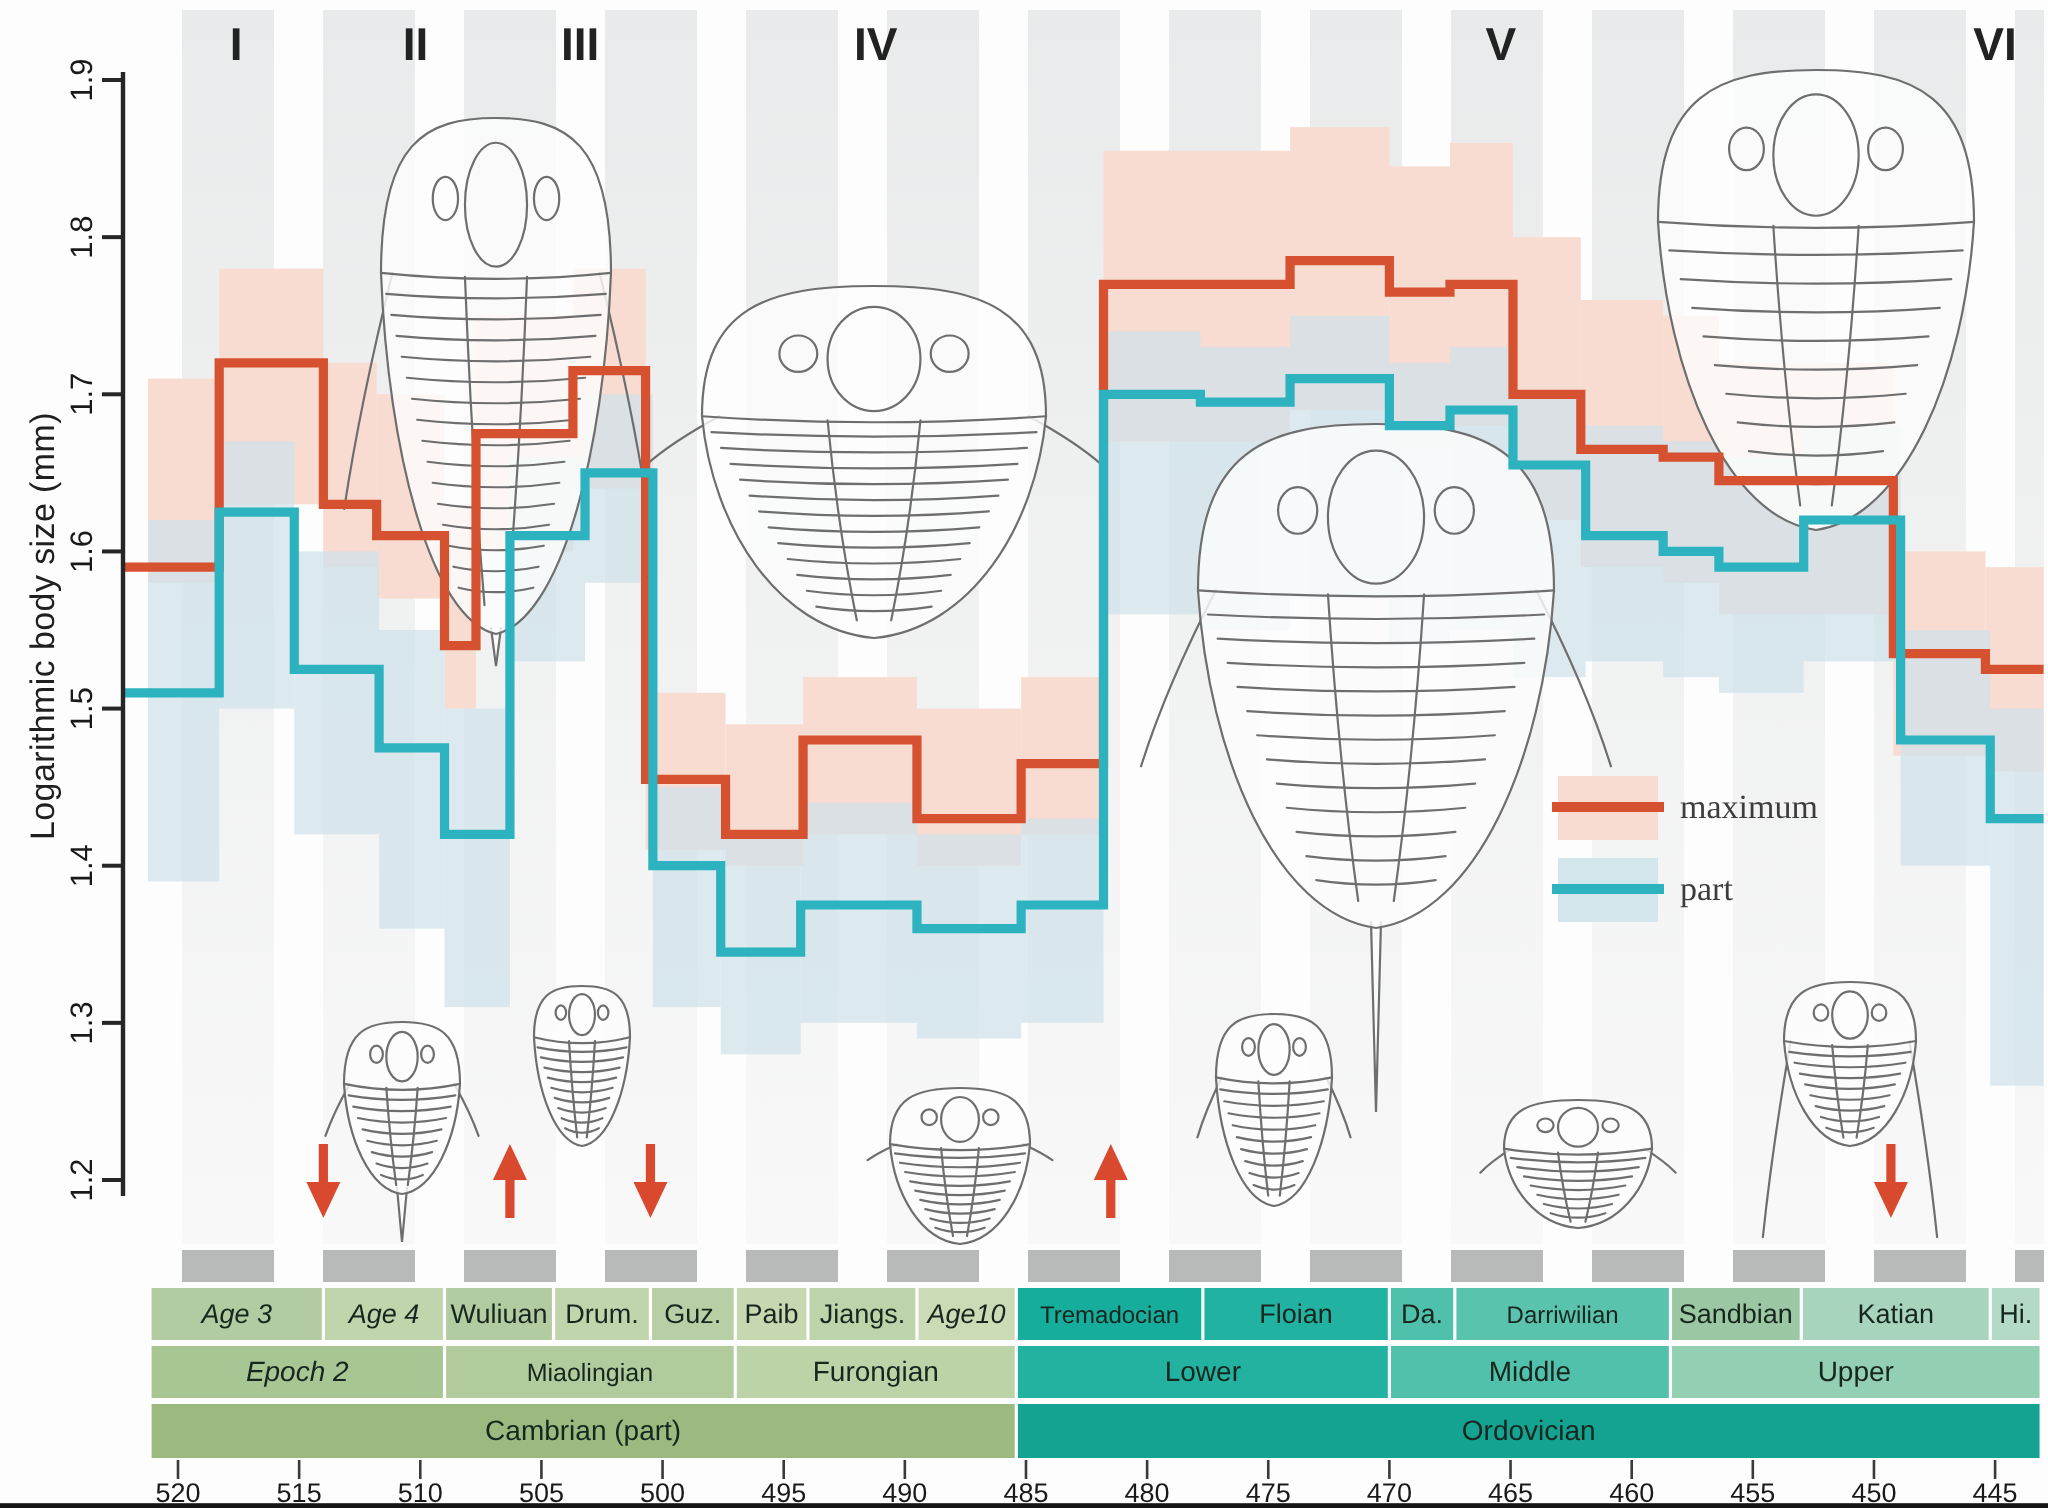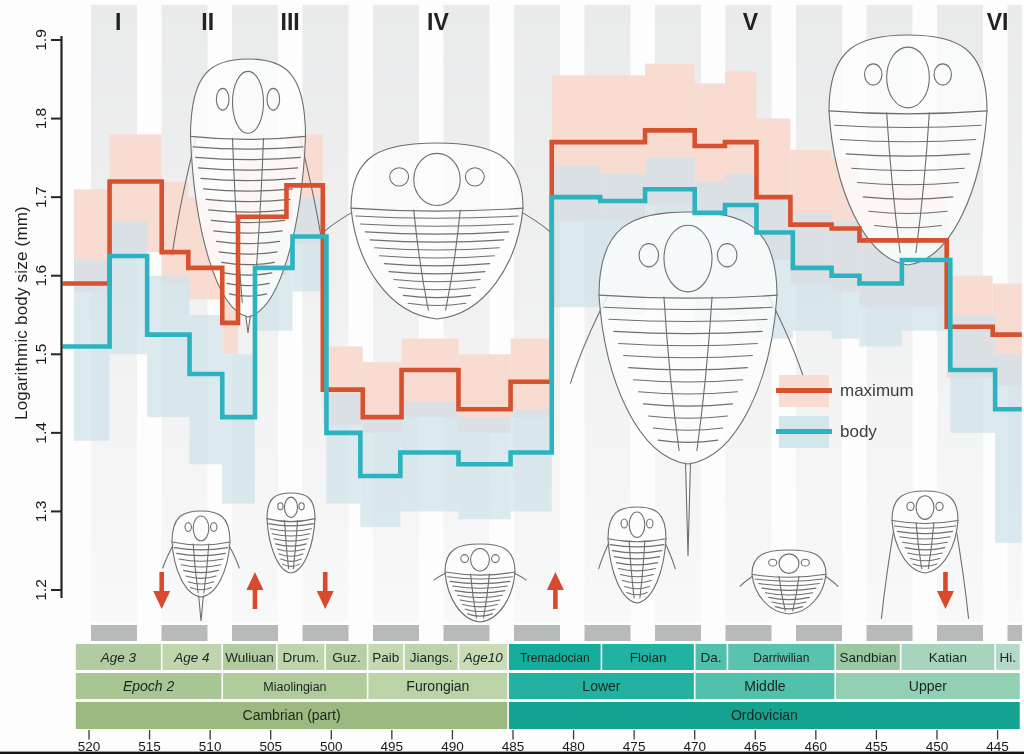--- a/index.html
+++ b/index.html
@@ -2,21 +2,21 @@
 <html><head>
 <meta charset="utf-8">
 <style>
   html,body{margin:0;padding:0;background:#e9e9e9;}
   .stage{position:relative;width:1024px;height:754px;background:#fdfdfd;overflow:hidden;
          font-family:"Liberation Sans",sans-serif;}
   .stage svg{position:absolute;left:0;top:0;}
   .sv-text{font-family:"Liberation Sans",sans-serif;}
   .ytitle{position:absolute;left:-143px;top:303px;width:330px;text-align:center;
           transform:rotate(-90deg);font-size:17px;color:#1f1f1f;letter-spacing:.2px;}
-  .legend{position:absolute;left:779px;top:375px;}
+  .legend{position:absolute;left:779px;top:388px;font-family:Liberation Serif, serif;}
   .lrow{display:flex;align-items:center;margin-bottom:9px;height:32px;}
   .sw{position:relative;width:50px;height:32px;display:inline-block;}
   .swline{position:absolute;left:-3px;right:-3px;top:13px;height:5px;}
   .ltext{margin-left:11px;font-size:17px;color:#3d3d3d;}
 </style>
 </head>
 <body>
 
 <div class="stage">
   <svg id="fig" width="1024" height="754" viewBox="0 0 1024 754">
@@ -443,16 +443,16 @@
     <div class="lrow">
       <span class="sw" id="sw-max" style="background: rgb(248, 220, 210);">
         <span class="swline" id="swl-max" style="background: rgb(214, 81, 47);"></span>
       </span>
       <span class="ltext">maximum</span>
     </div>
     <div class="lrow">
       <span class="sw" id="sw-mean" style="background: rgb(210, 230, 236);">
         <span class="swline" id="swl-mean" style="background: rgb(45, 178, 192);"></span>
       </span>
-      <span class="ltext">body</span>
+      <span class="ltext">part</span>
     </div>
   </div>
 </div>
 
 </body></html>

